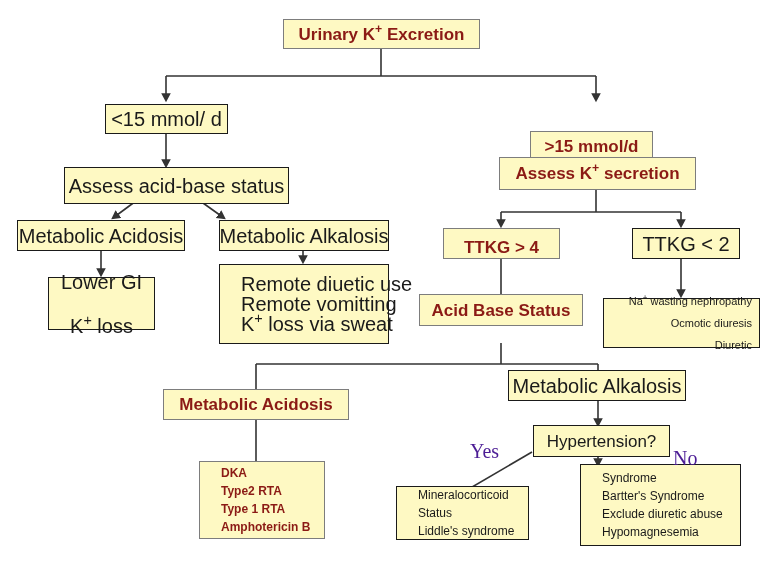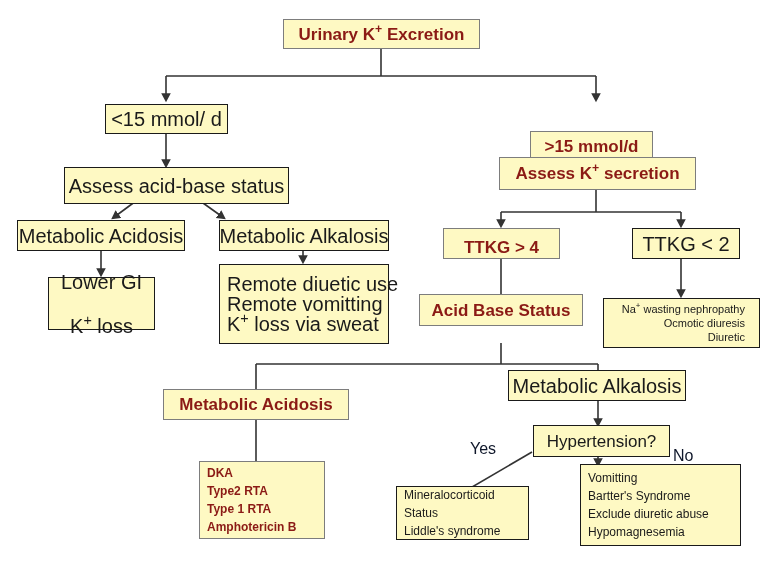--- a/index.html
+++ b/index.html
@@ -42,33 +42,33 @@
   
   .k-red {
     border: 1px solid #7d7d7d;
     color: #8b1a15;
     font-weight: bold;
   }
   .align-center { text-align: center; align-items: center; }
   .align-left   { text-align: left;  align-items: flex-start; }
   .align-right  { text-align: right; align-items: flex-end; }
   .node .line { white-space: nowrap; display: block; }
-  .pad-l { padding-left: 7px; }
-  .pad-r { padding-right: 14px; }
+  .pad-l { padding-left: 21px; }
+  .pad-r { padding-right: 7px; gap: 8px; }
 
   .fs-17 { font-size: 17px; line-height: 21px; }
   .fs-16 { font-size: 20px; line-height: 20px; }
   .fs-14 { font-size: 12px; line-height: 18px; }
   .fs-11 { font-size: 11px; line-height: 14px; }
 
   .edge-label {
     position: absolute;
-    font-family: Liberation Sans, sans-serif;
-    font-size: 16px;
-    color: #0f172a;
+    font-family: Liberation Serif, serif;
+    font-size: 20px;
+    color: #4c1d95;
     z-index: 3;
     white-space: nowrap;
   }
   sup { font-size: 0.72em; vertical-align: super; line-height: 0; }
 </style>
 </head>
 <body>
 
 <div id="canvas">
 
@@ -191,19 +191,19 @@
   <span class="edge-label" style="left:470px; top:440px;">Yes</span>
   <span class="edge-label" style="left:673px; top:447px;">No</span>
 
   <div class="node k-black align-left fs-14 pad-l" style="left:396px; top:486px; width:133px; height:54px;">
     <span class="line">Mineralocorticoid</span>
     <span class="line">Status</span>
     <span class="line">Liddle's syndrome</span>
   </div>
 
   <div class="node k-black align-left fs-14 pad-l" style="left:580px; top:464px; width:161px; height:82px;">
-    <span class="line">Vomitting</span>
+    <span class="line">Syndrome</span>
     <span class="line">Bartter's Syndrome</span>
     <span class="line">Exclude diuretic abuse</span>
     <span class="line">Hypomagnesemia</span>
   </div>
 
 </div>
 
 </body></html>

